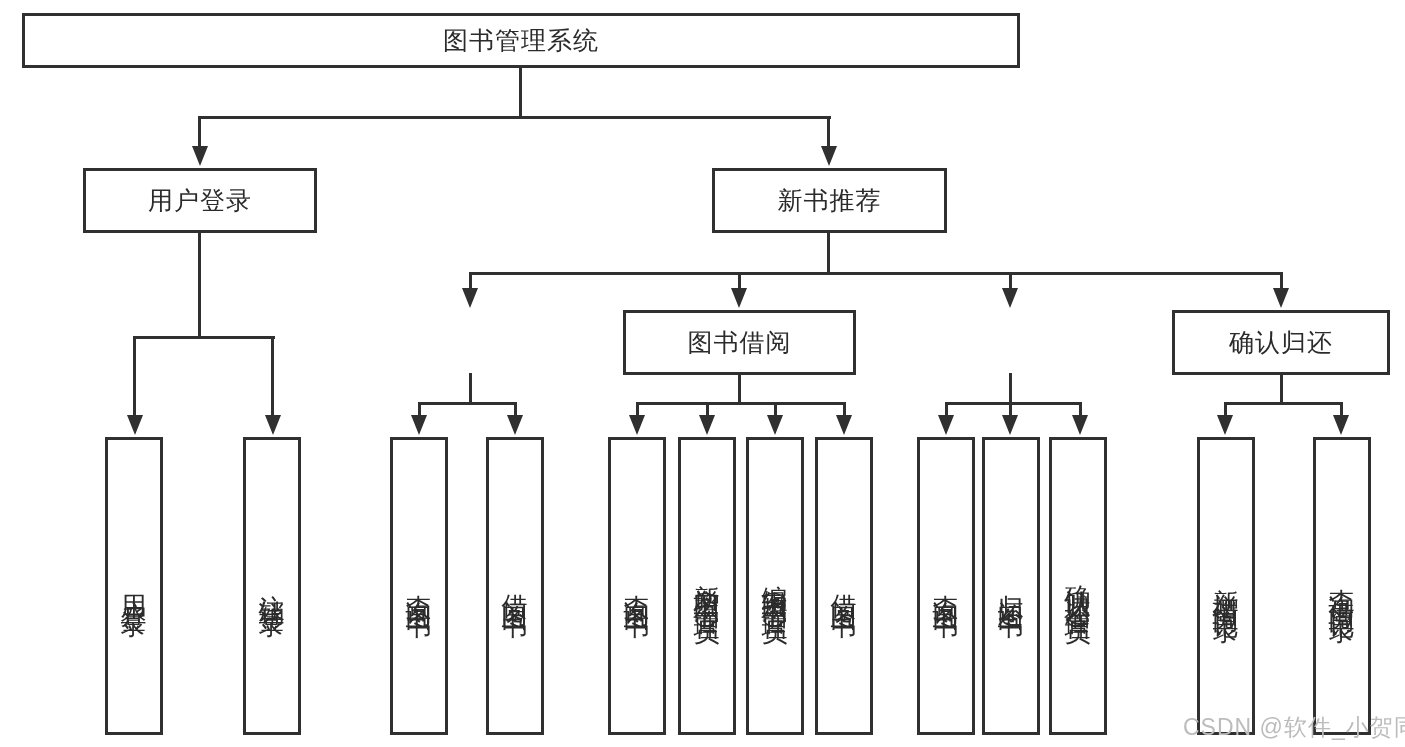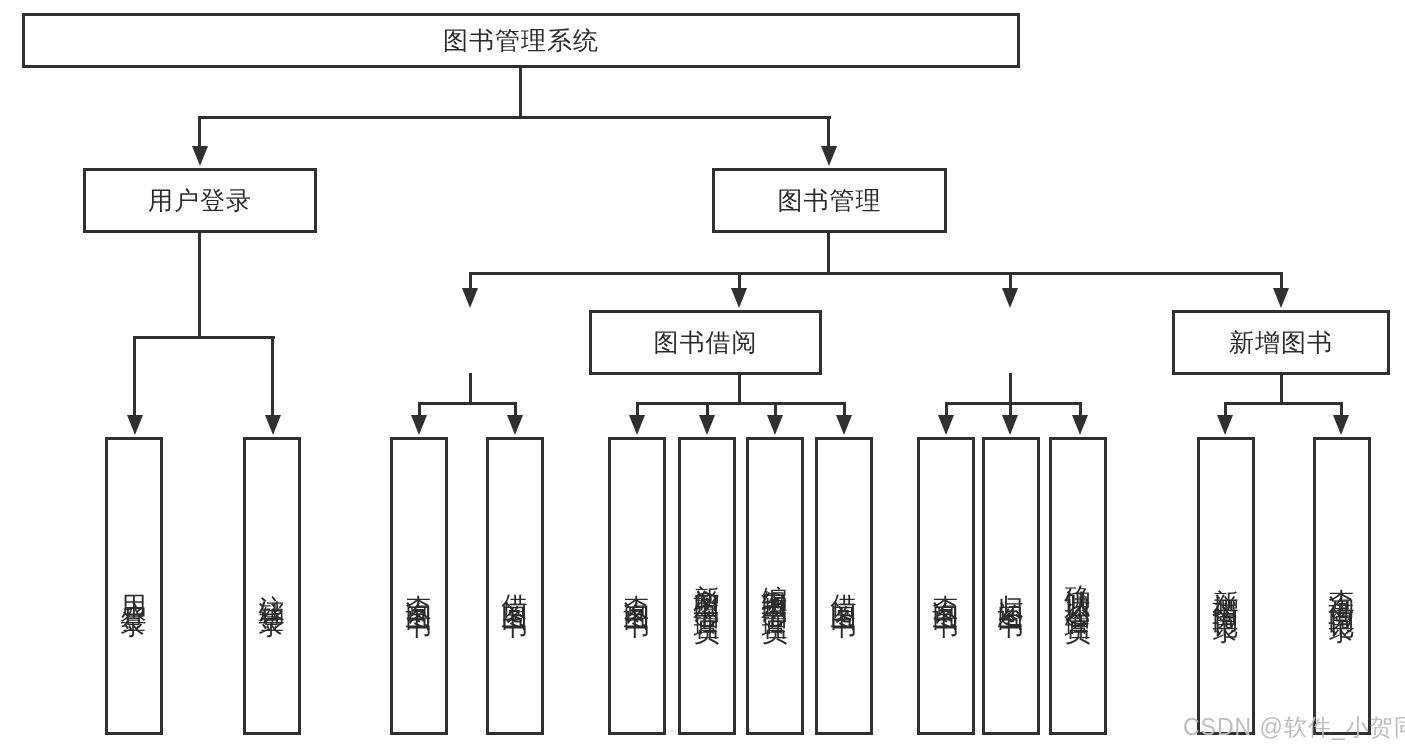--- a/index.html
+++ b/index.html
@@ -33,28 +33,28 @@
 <div id="stage">
 
   <div class="box hbox" style="left:22px;top:13px;width:998px;height:55px;">
     <span>图书管理系统</span>
   </div>
 
   <div class="box hbox" style="left:83px;top:168px;width:234px;height:65px;">
     <span>用户登录</span>
   </div>
   <div class="box hbox" style="left:712px;top:168px;width:235px;height:65px;">
-    <span>图书管理</span>
+    <span>新书推荐</span>
   </div>
 
-  <div class="box hbox" style="left:589px;top:310px;width:233px;height:65px;">
+  <div class="box hbox" style="left:623px;top:310px;width:233px;height:65px;">
     <span>图书借阅</span>
   </div>
   <div class="box hbox" style="left:1172px;top:310px;width:218px;height:65px;">
-    <span>新增图书</span>
+    <span>确认归还</span>
   </div>
 
   <div class="box vbox" style="left:105px;top:437px;width:58px;height:298px;">
     <span>用户登录</span>
   </div>
   <div class="box vbox" style="left:243px;top:437px;width:58px;height:298px;">
     <span>注销登录</span>
   </div>
   <div class="box vbox" style="left:390px;top:437px;width:58px;height:298px;">
     <span>查询图书</span>

